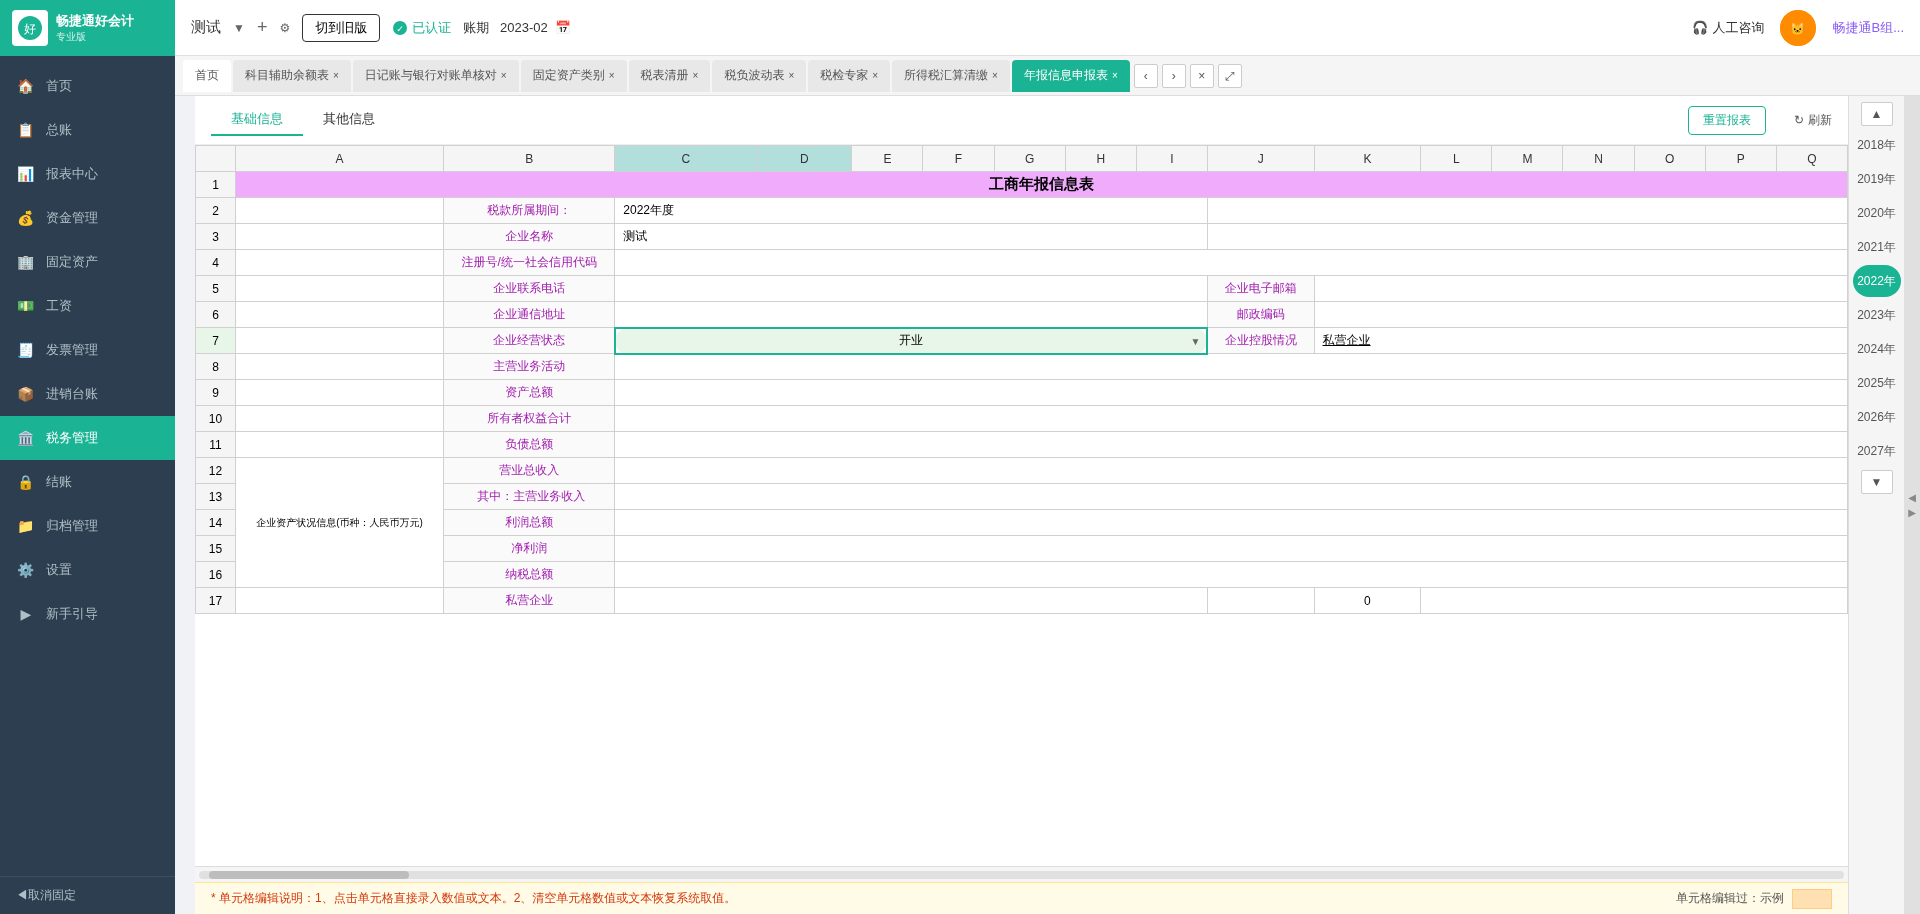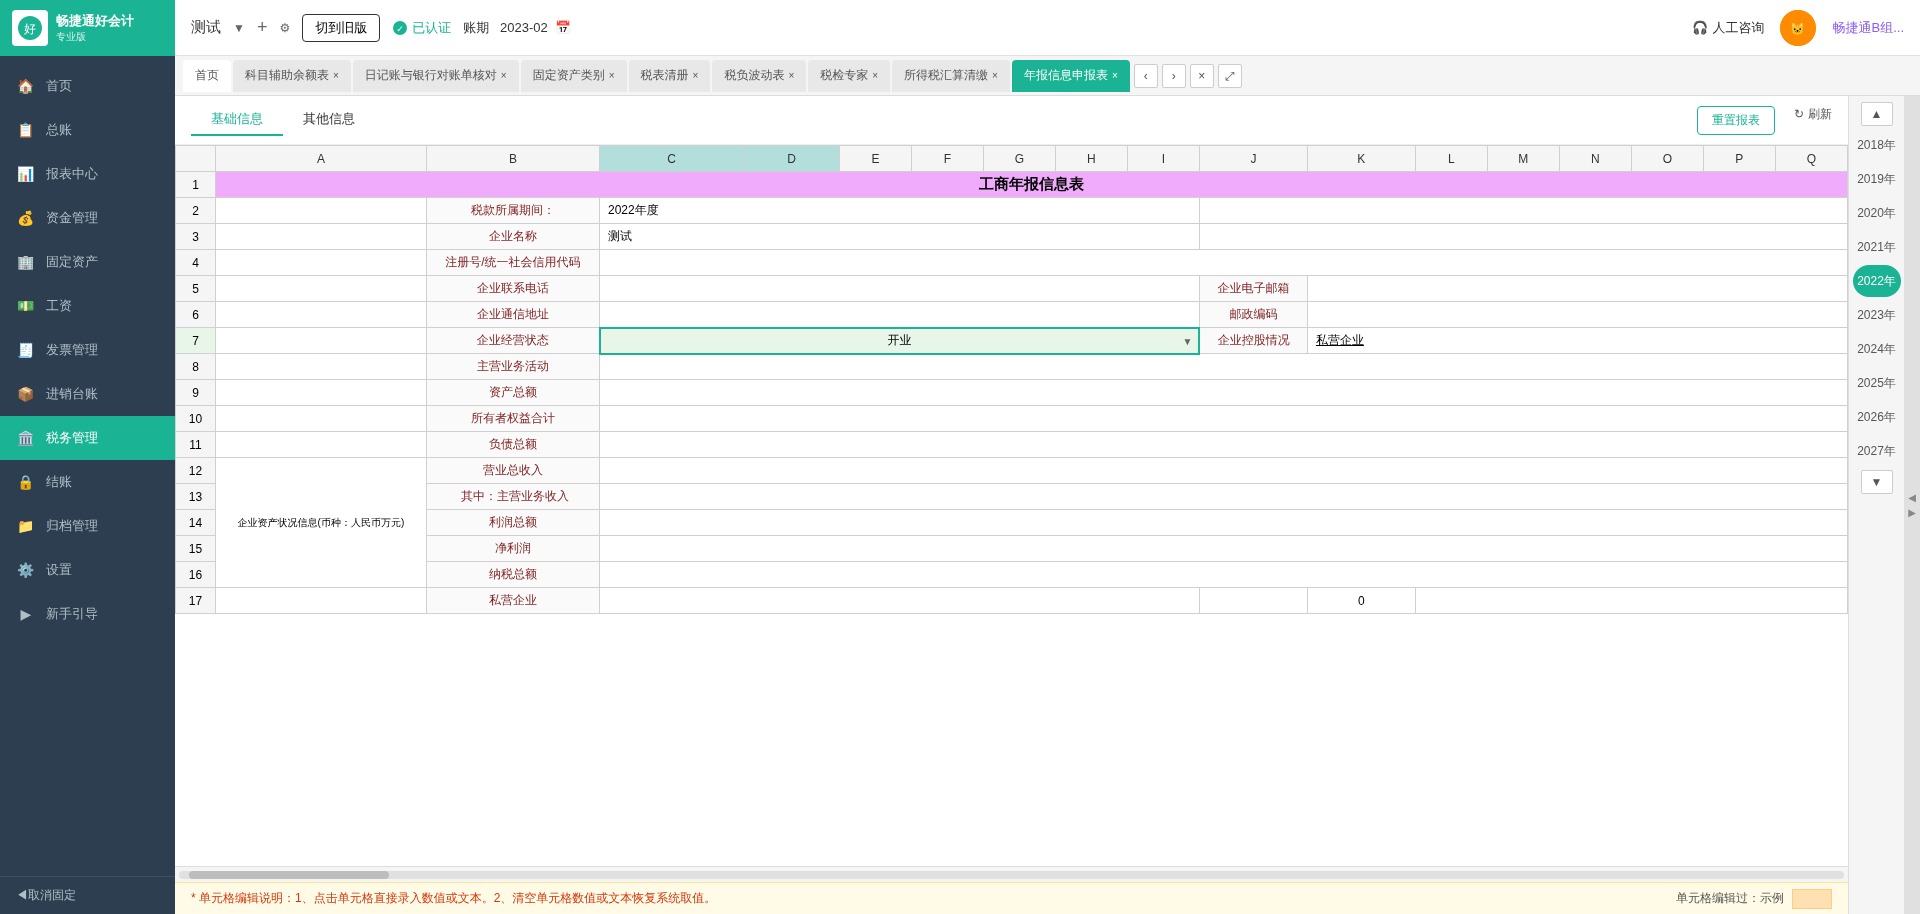--- a/index.html
+++ b/index.html
@@ -40,47 +40,47 @@
 
     
     .tab-bar { height: 40px; background: #f5f5f5; display: flex; align-items: center; border-bottom: 1px solid #ddd; flex-shrink: 0; padding: 0 8px; gap: 2px; overflow: hidden; }
     .tab-item { display: flex; align-items: center; gap: 4px; padding: 0 12px; height: 32px; font-size: 12px; color: #555; cursor: pointer; border-radius: 4px 4px 0 0; white-space: nowrap; flex-shrink: 0; background: #e8e8e8; }
     .tab-item.active { background: #1ab394; color: white; }
     .tab-item.home { background: white; }
     .tab-close { font-size: 10px; color: inherit; cursor: pointer; }
     .tab-nav-btn { width: 24px; height: 24px; display: flex; align-items: center; justify-content: center; cursor: pointer; color: #555; border: 1px solid #ccc; background: white; border-radius: 2px; margin-left: 2px; }
 
     
-    .content-area { flex: 1; display: flex; overflow: hidden; }
+    .content-area { flex: 1; display: flex; overflow: hidden; padding-left: 20px; }
 
     
     .sheet-area { flex: 1; display: flex; flex-direction: column; overflow: hidden; background: white; }
 
     
     .sheet-toolbar { display: flex; align-items: center; justify-content: space-between; padding: 8px 16px; border-bottom: 1px solid #eee; flex-shrink: 0; }
     .sheet-tabs { display: flex; gap: 0; }
     .sheet-tab { padding: 6px 20px; font-size: 13px; cursor: pointer; color: #333; border-bottom: 2px solid transparent; }
     .sheet-tab.active { color: #1ab394; border-bottom: 2px solid #1ab394; }
-    .sheet-actions { display: flex; align-items: flex-start; gap: 19px; }
+    .sheet-actions { display: flex; align-items: center; gap: 28px; }
     .btn-reset { border: 1px solid #1ab394; color: #1ab394; border-radius: 4px; padding: 5px 14px; font-size: 12px; cursor: pointer; background: white; }
     .btn-refresh { display: flex; align-items: center; gap: 4px; color: #555; font-size: 12px; cursor: pointer; }
 
     
     .spreadsheet-wrapper { flex: 1; overflow: auto; position: relative; }
     .spreadsheet { border-collapse: collapse; min-width: 100%; font-size: 12px; }
     .spreadsheet th, .spreadsheet td { border: 1px solid #d0d0d0; min-width: 40px; height: 26px; padding: 0 4px; white-space: nowrap; text-align: center; }
     .spreadsheet th { background: #f5f5f5; color: #333; font-weight: normal; position: sticky; top: 0; z-index: 2; }
     .row-header { background: #f5f5f5; font-weight: normal; position: sticky; left: 0; z-index: 1; width: 36px; min-width: 36px; }
     .col-header-first { background: #f5f5f5; position: sticky; left: 0; top: 0; z-index: 3; width: 36px; }
     .cell-active { background: #e8f5e9 !important; border: 2px solid #1ab394 !important; }
-    .cell-label { text-align: right; background: #fafafa; color: #7f1d1d; }
+    .cell-label { text-align: right; background: #fafafa; color: #a21caf; }
     .cell-value { text-align: left; }
     .cell-header-center { text-align: center; font-size: 15px; font-weight: bold; background: #f0abfc; }
     .dropdown-arrow { position: absolute; right: 6px; top: 50%; transform: translateY(-50%); font-size: 10px; color: #666; }
-    .dropdown-cell { position: relative; }
+    .dropdown-cell { position: relative; border-radius: 13px; }
 
     
     .year-sidebar { width: 56px; background: #f5f5f5; border-left: 1px solid #ddd; display: flex; flex-direction: column; align-items: center; padding: 4px 0; overflow-y: auto; flex-shrink: 0; }
     .year-nav-btn { width: 32px; height: 24px; display: flex; align-items: center; justify-content: center; cursor: pointer; color: #555; font-size: 12px; border: 1px solid #ccc; background: white; border-radius: 2px; margin: 2px 0; }
     .year-item { width: 48px; height: 32px; display: flex; align-items: center; justify-content: center; font-size: 12px; color: #555; cursor: pointer; border-radius: 2px; margin: 1px 0; }
     .year-item.active { background: #1ab394; color: white; border-radius: 16px; }
 
     
     .right-panel-toggle { width: 16px; background: #e0e0e0; display: flex; flex-direction: column; align-items: center; justify-content: center; cursor: pointer; flex-shrink: 0; gap: 4px; }
 

